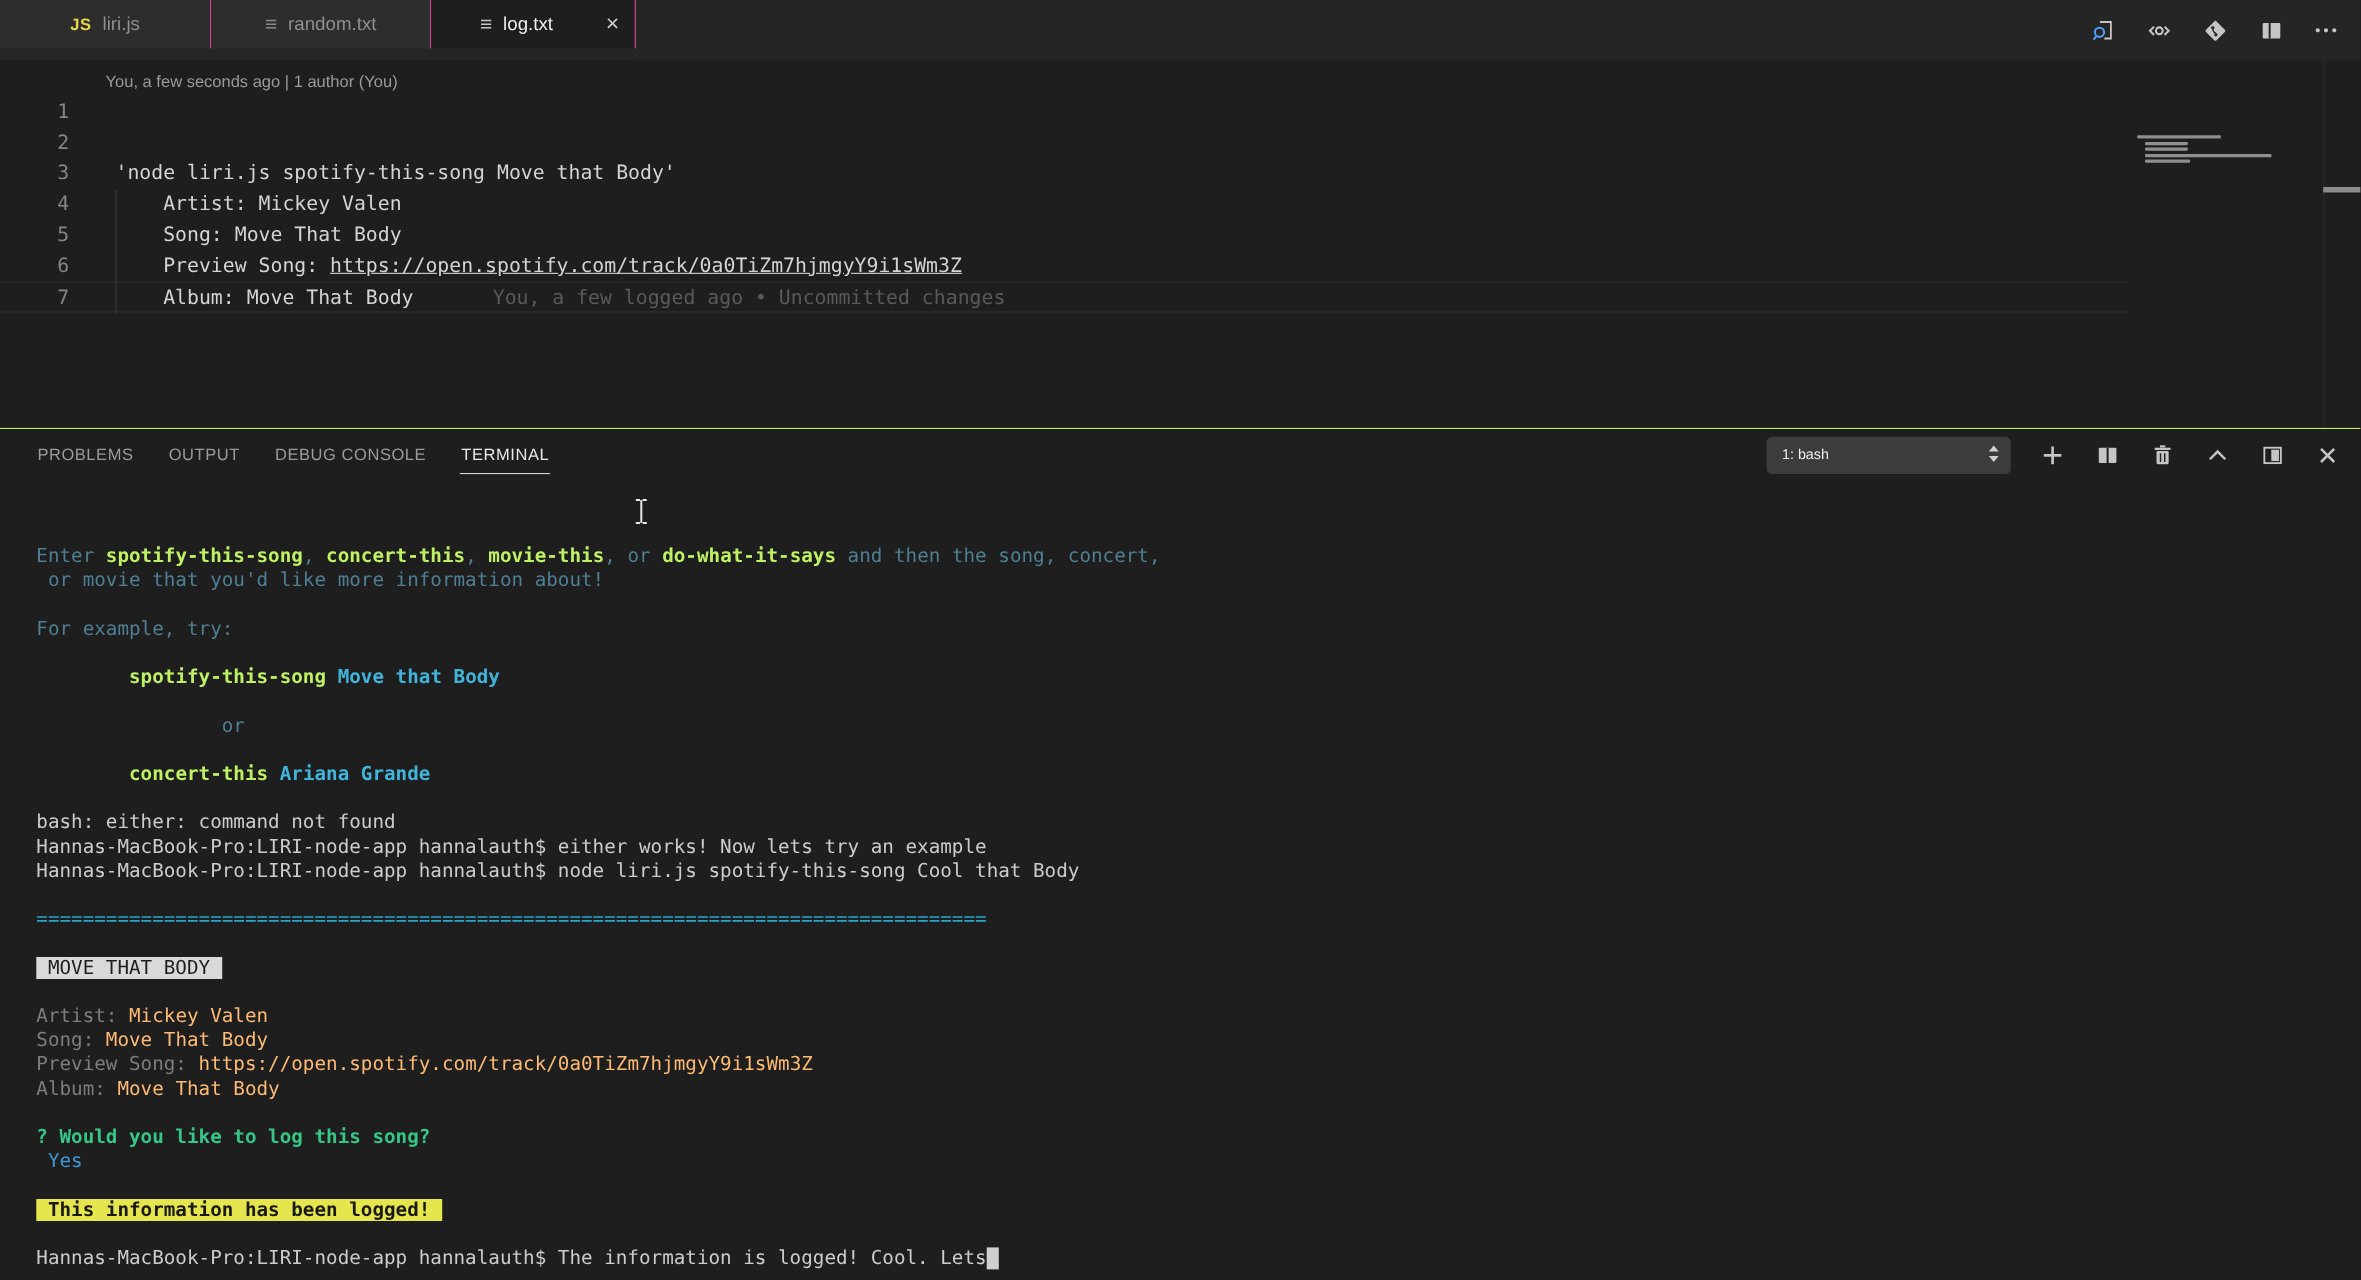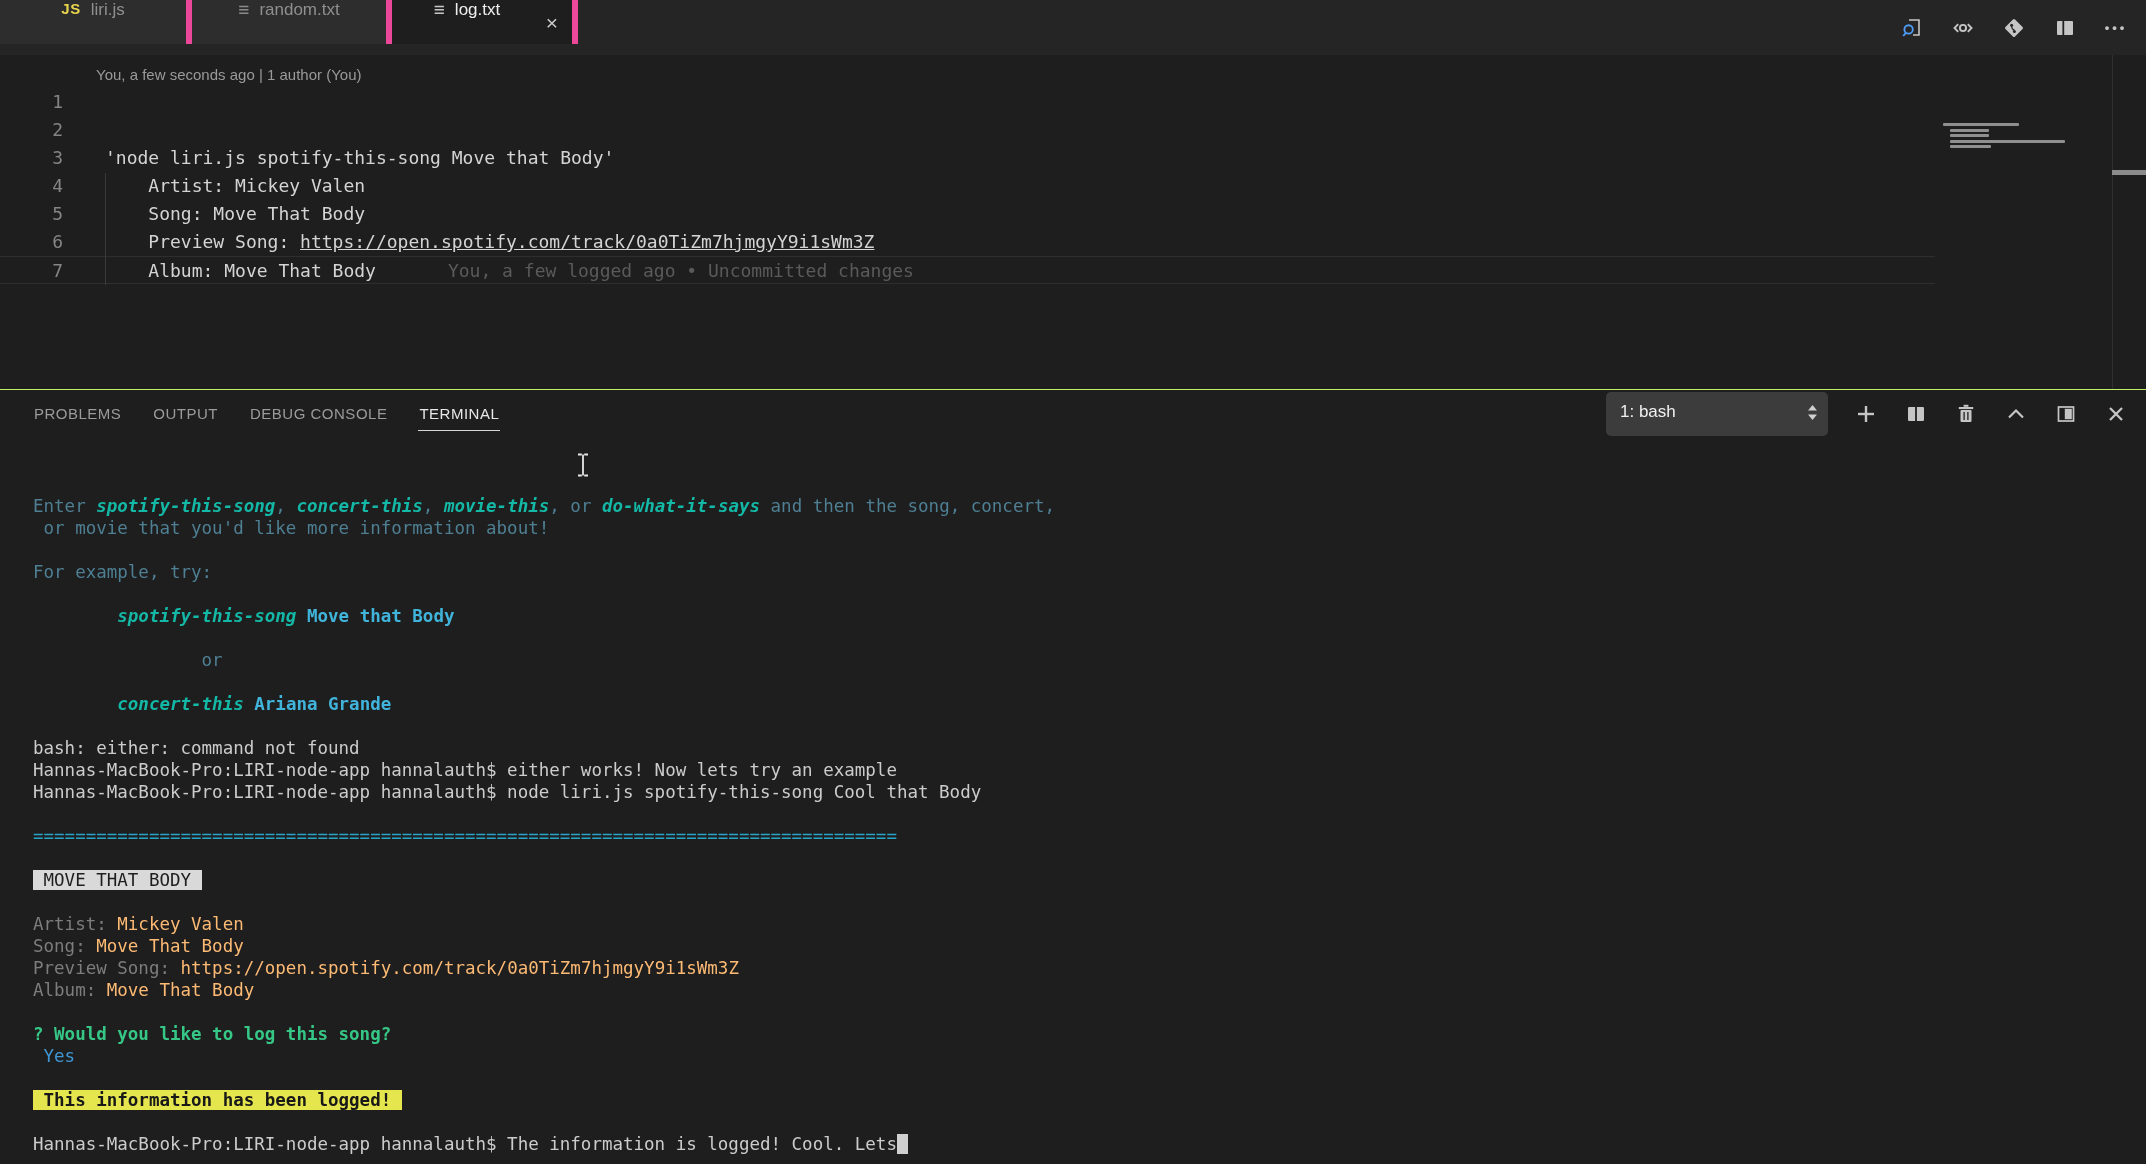--- a/index.html
+++ b/index.html
@@ -2,22 +2,22 @@
 <html><head>
 <meta charset="utf-8">
 <style>
   * { margin:0; padding:0; box-sizing:border-box; }
   body { background:#111; }
   .app { position:relative; width:2146px; height:1164px; background:#1e1e1e; overflow:hidden;
          font-family:"Liberation Sans", sans-serif; }
 
   
   .tabbar { position:absolute; left:0; top:0; width:2146px; height:55px; background:#252526; display:flex; }
-  .tab { height:44px; display:flex; justify-content:center; gap:10px;
-         background:#2d2d2d; border-right:6px solid #ec4899; color:#8f8f8f; font-size:17px; cursor:pointer; }
+  .tab { height:44px; display:flex; align-items:center; justify-content:center; gap:10px;
+         background:#2d2d2d; border-right:1px solid #ec4899; color:#8f8f8f; font-size:17px; cursor:pointer; }
   .tab.t1 { width:192px; } .tab.t2 { width:200px; } .tab.t3 { width:186px; position:relative; padding-right:30px;}
   .tab.active { background:#1e1e1e; color:#eeeeee; }
   .js-badge { color:#e8d44d; font-weight:bold; font-size:15px; letter-spacing:0.5px; }
   .file-glyph { color:#8a8a8a; font-size:19px; line-height:1; }
   .tab.active .file-glyph { color:#c5c5c5; }
   .tab-close { position:absolute; right:14px; top:50%; transform:translateY(-50%); color:#cccccc;
                font-size:21px; line-height:1; cursor:pointer; }
   .tab-spacer { flex:1; background:#252526; }
   .editor-actions { display:flex; align-items:center; gap:27px; padding-right:18px; background:#252526; }
   .eicon { width:24px; height:24px; display:flex; align-items:center; justify-content:center; cursor:pointer; }
@@ -43,33 +43,33 @@
   .ruler-marker { position:absolute; left:2112px; top:115px; width:34px; height:5px; background:#8c8c8c; }
 
   
   .panel { position:absolute; left:0; top:389px; width:2146px; height:775px; background:#1e1e1e;
            border-top:1px solid #bef264; }
   .panel-header { height:48px; display:flex; align-items:center; }
   .panel-tabs { display:flex; gap:30px; margin-left:33px; }
   .ptab { font-size:15px; letter-spacing:0.5px; color:#9b9b9b; cursor:pointer; padding:8px 1px; }
   .ptab.active { color:#e7e7e7; border-bottom:1px solid #d7d7d7; }
   .panel-right { margin-left:auto; display:flex; align-items:center; gap:26px; padding-right:18px; }
-  .term-select { width:222px; height:44px; background:#3c3c3c; border-radius:5px; display:flex;
-                 align-items:center; padding:0 10px 4px 14px; color:#f0f0f0; font-size:17px; cursor:pointer; }
+  .term-select { width:222px; height:34px; background:#3c3c3c; border-radius:5px; display:flex;
+                 align-items:center; padding:0 10px 4px 14px; color:#f0f0f0; font-size:13px; cursor:pointer; }
   .term-select .sel-label { flex:1; }
   .picon { width:24px; height:24px; display:flex; align-items:center; justify-content:center; cursor:pointer; }
 
   
   .terminal { position:absolute; left:0; top:437px; width:2146px; height:727px; overflow:hidden;
               padding:14px 0 0 33px; cursor:text; }
   .tline { height:22px; line-height:22px; white-space:pre;
            font-family:"DejaVu Sans Mono", monospace; font-size:17.5px; }
   .t-def { color:#cccccc; }
   .t-dim { color:#4e7f93; }
-  .t-cmd { color:#14b8a6; font-weight:bold; font-style:italic; }
+  .t-cmd { color:#bef264; font-weight:bold; }
   .t-arg { color:#41b4dc; font-weight:bold; }
   .t-w  { color:#d678d6; text-decoration:underline; font-weight:bold; }
   .t-yl { color:#e5e510; text-decoration:underline; font-weight:bold; }
   .t-gr { color:#23d18b; text-decoration:underline; font-weight:bold; }
   .t-bl { color:#3b8eea; text-decoration:underline; font-weight:bold; }
   .t-pu { color:#bc3fbc; text-decoration:underline; font-weight:bold; }
   .t-rd { color:#f14c4c; text-decoration:underline; font-weight:bold; }
   .t-sep { color:#29a4c9; }
   .t-inv { background:#d9d9d9; color:#1e1e1e; }
   .t-lbl { color:#7d7d7d; }

